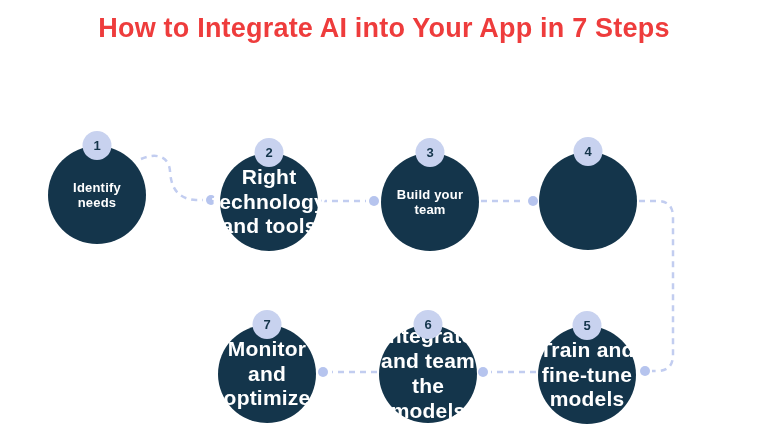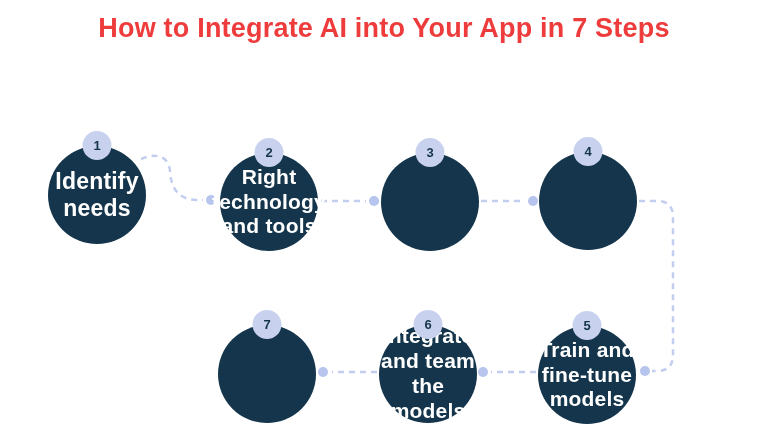--- a/index.html
+++ b/index.html
@@ -75,21 +75,21 @@
   .step .label {
     color: var(--step-text, #ffffff);
     font-size: 21px;
     font-weight: 700;
     line-height: 1.18;
     text-align: center;
     white-space: pre-line;
     letter-spacing: 0.2px;
   }
   .step.two-line .label {
-    font-size: 23px;
+    font-size: 13px;
   }
   
   .s1 { left: 48px;  top: 146px; }
   .s2 { left: 220px; top: 153px; }
   .s3 { left: 381px; top: 153px; }
   .s4 { left: 539px; top: 152px; }
   .s5 { left: 538px; top: 326px; }
   .s6 { left: 379px; top: 325px; }
   .s7 { left: 218px; top: 325px; }
 </style>
@@ -135,20 +135,22 @@
 
   <div class="step s2">
     <span class="badge">2</span>
     <span class="label">Right
 technology
 and tools</span>
   </div>
 
   <div class="step s3 two-line">
     <span class="badge">3</span>
+    <span class="label">Build your
+team</span>
   </div>
 
   <div class="step s4">
     <span class="badge">4</span>
   </div>
 
   <div class="step s5">
     <span class="badge">5</span>
     <span class="label">Train and
 fine-tune
@@ -157,15 +159,18 @@
 
   <div class="step s6">
     <span class="badge">6</span>
     <span class="label">Integrate
 and team
 the models</span>
   </div>
 
   <div class="step s7">
     <span class="badge">7</span>
+    <span class="label">Monitor
+and
+optimize</span>
   </div>
 
 </div>
 
 </body></html>

